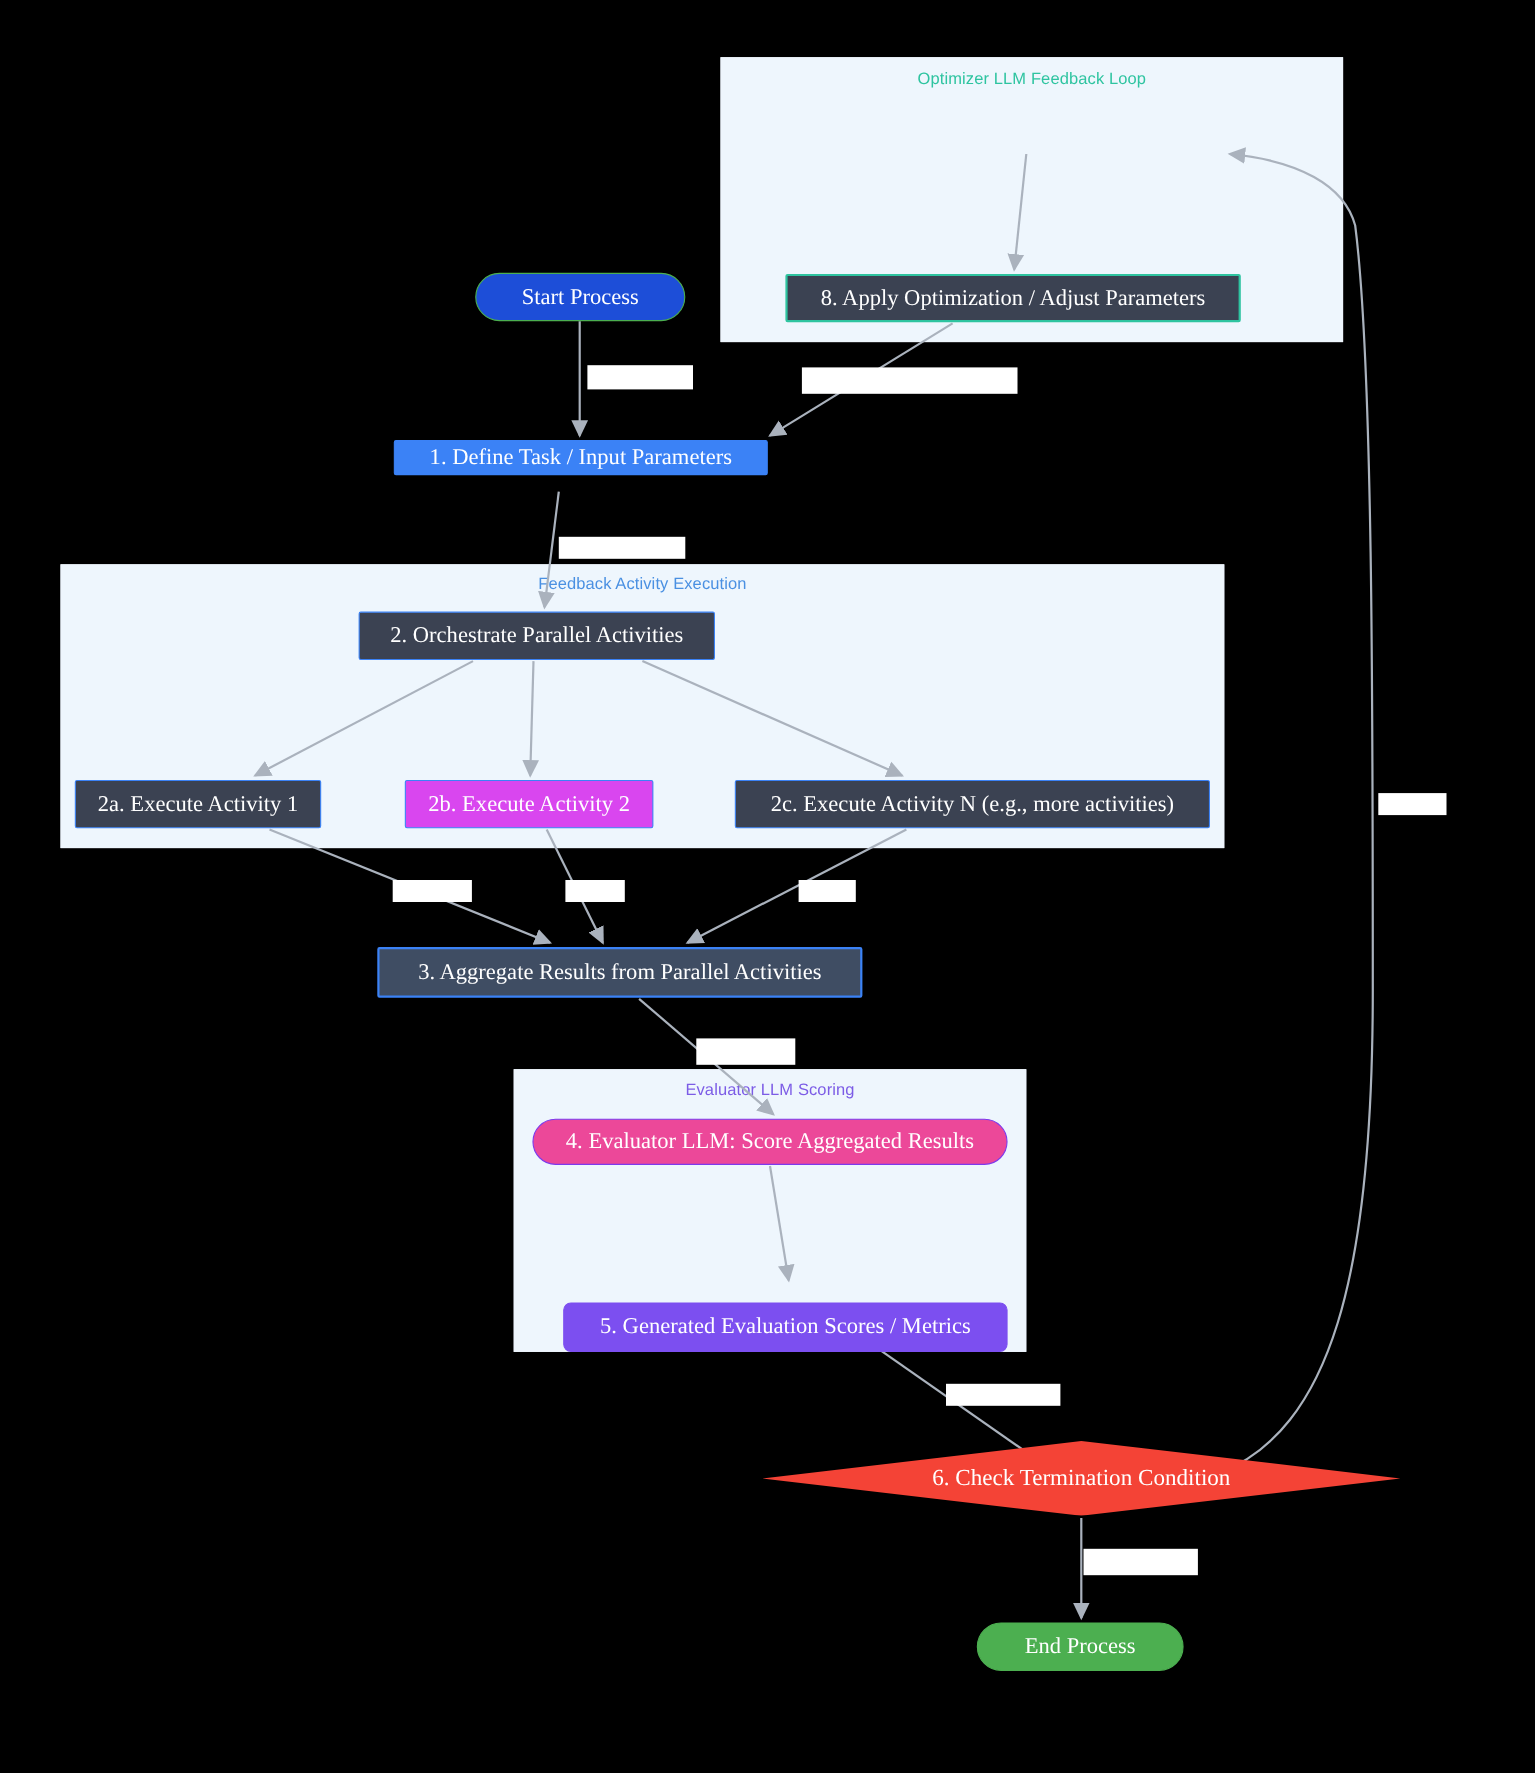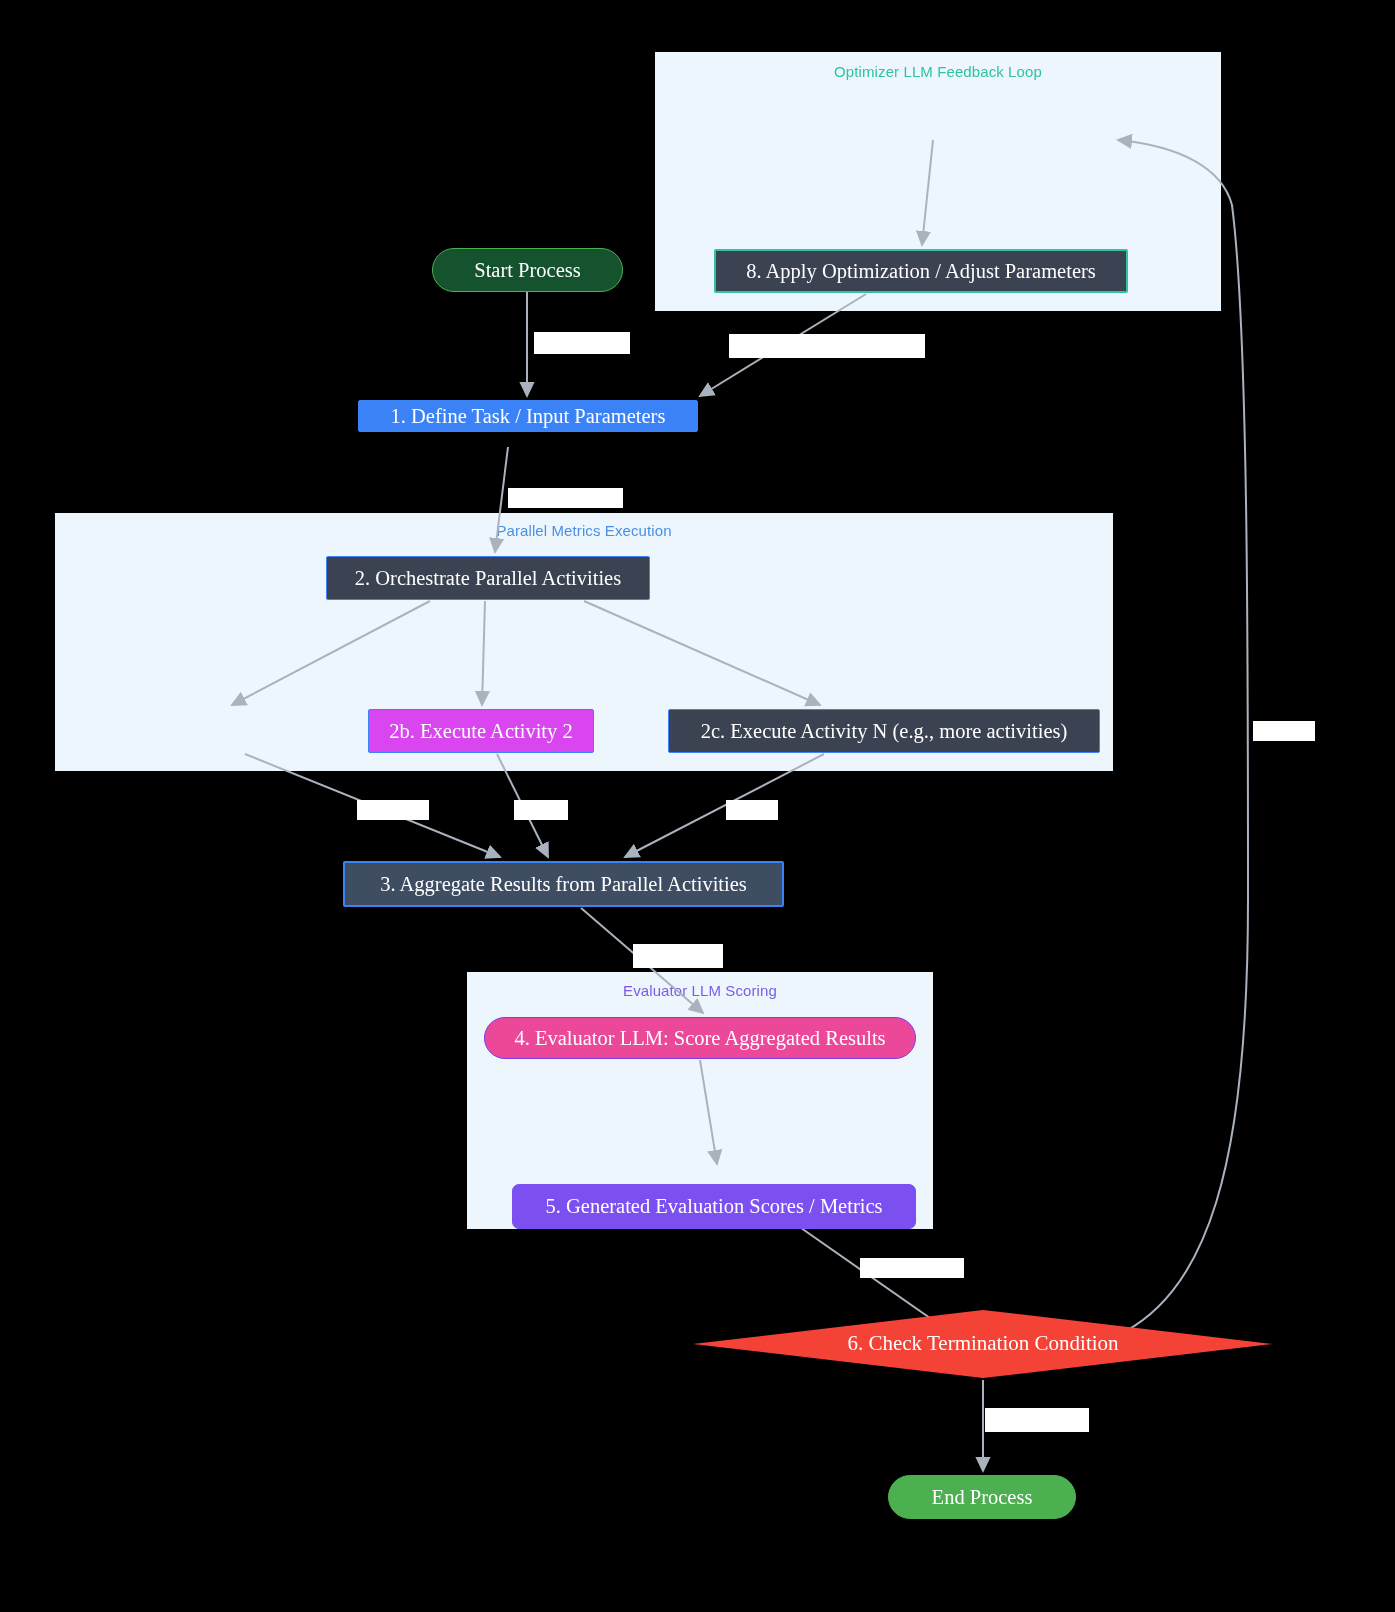--- a/index.html
+++ b/index.html
@@ -73,21 +73,21 @@
 </head>
 <body>
 
 <div id="canvas">
 
   <div class="subgraph" style="left:655px;top:52px;width:566px;height:259px;padding-left:24px;">
     <div class="subgraph-title" style="top:10px;color:#2ec4a0;">Optimizer LLM Feedback Loop</div>
   </div>
 
   <div class="subgraph" style="left:55px;top:513px;width:1058px;height:258px;">
-    <div class="subgraph-title" style="top:8px;color:#4a90e2;">Parallel Metrics Execution</div>
+    <div class="subgraph-title" style="top:8px;color:#4a90e2;">Feedback Activity Execution</div>
   </div>
 
   <div class="subgraph" style="left:467px;top:972px;width:466px;height:257px;">
     <div class="subgraph-title" style="top:9px;color:#7c5ce6;">Evaluator LLM Scoring</div>
   </div>
 
   <svg id="edges" viewBox="0 0 1395 1612" preserveAspectRatio="none">
     <defs>
       <marker id="ah" markerWidth="9" markerHeight="9" refX="7" refY="4.5" orient="auto" markerUnits="strokeWidth">
         <path d="M0,0.7 L8,4.5 L0,8.3 z" fill="#aab2bd"></path>
@@ -120,37 +120,40 @@
       <path d="M700,1060 L717,1164"></path>
 
       <path d="M781,1214 L950,1332"></path>
 
       <path d="M983,1380 L983,1471"></path>
 
       <path d="M1107,1340 C1210,1300 1248,1160 1248,900 C1248,640 1248,330 1232,205 C1222,168 1180,146 1118,140"></path>
     </g>
   </svg>
 
-  <div class="node stadium" style="left:432px;top:248px;width:191px;height:44px;background:#14532d;border:1px solid #4caf50;font-size:20.5px;">
+  <div class="node stadium" style="left:432px;top:248px;width:191px;height:44px;background:#1d4ed8;border:1px solid #4caf50;font-size:20.5px;">
     <span>Start Process</span>
   </div>
 
 
   <div class="node rect" style="left:714px;top:249px;width:414px;height:44px;background:#3b4252;border:2px solid #2ec4a0;font-size:20.5px;">
     <span>8. Apply Optimization / Adjust Parameters</span>
   </div>
 
   <div class="node rect" style="left:358px;top:400px;width:340px;height:32px;background:#3b82f6;border:1px solid #3b82f6;font-size:20.5px;">
     <span>1. Define Task / Input Parameters</span>
   </div>
 
   <div class="node rect" style="left:326px;top:556px;width:324px;height:44px;background:#3b4252;border:1px solid #3b82f6;font-size:20.5px;">
     <span>2. Orchestrate Parallel Activities</span>
   </div>
 
+  <div class="node rect" style="left:68px;top:709px;width:224px;height:44px;background:#3b4252;border:1px solid #3b82f6;font-size:20.5px;">
+    <span>2a. Execute Activity 1</span>
+  </div>
 
   <div class="node rect" style="left:368px;top:709px;width:226px;height:44px;background:#d946ef;border:1px solid #3b82f6;font-size:20.5px;">
     <span>2b. Execute Activity 2</span>
   </div>
 
   <div class="node rect" style="left:668px;top:709px;width:432px;height:44px;background:#3b4252;border:1px solid #3b82f6;font-size:20.5px;">
     <span>2c. Execute Activity N (e.g., more activities)</span>
   </div>
 
   <div class="node rect" style="left:343px;top:861px;width:441px;height:46px;background:#3f4d63;border:2px solid #3b82f6;font-size:20.5px;">

